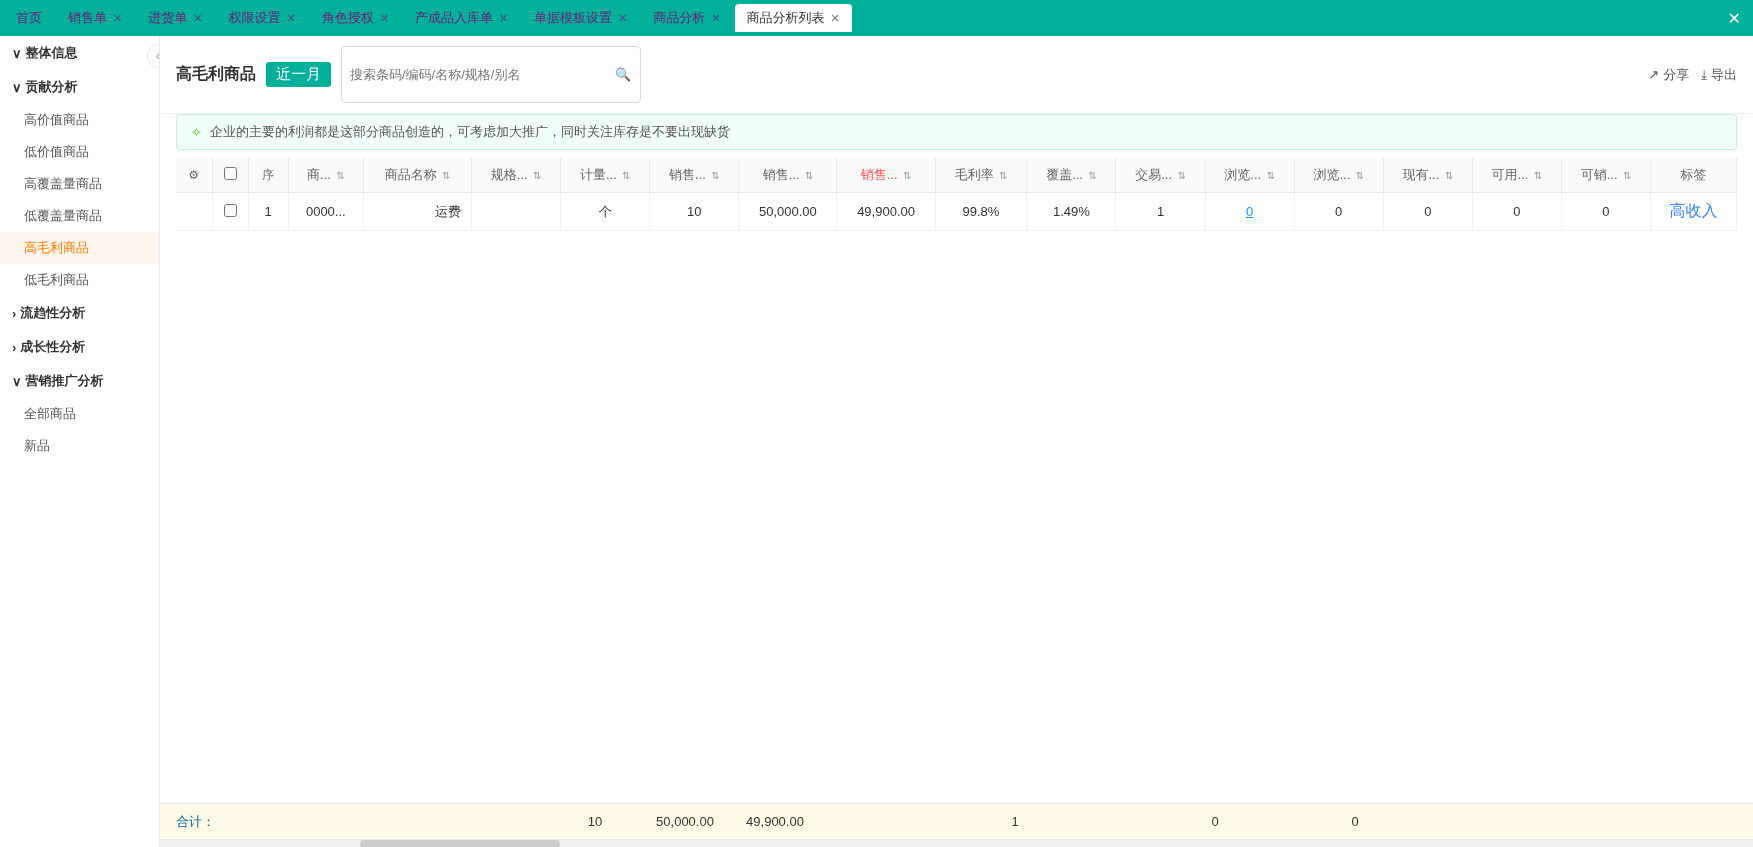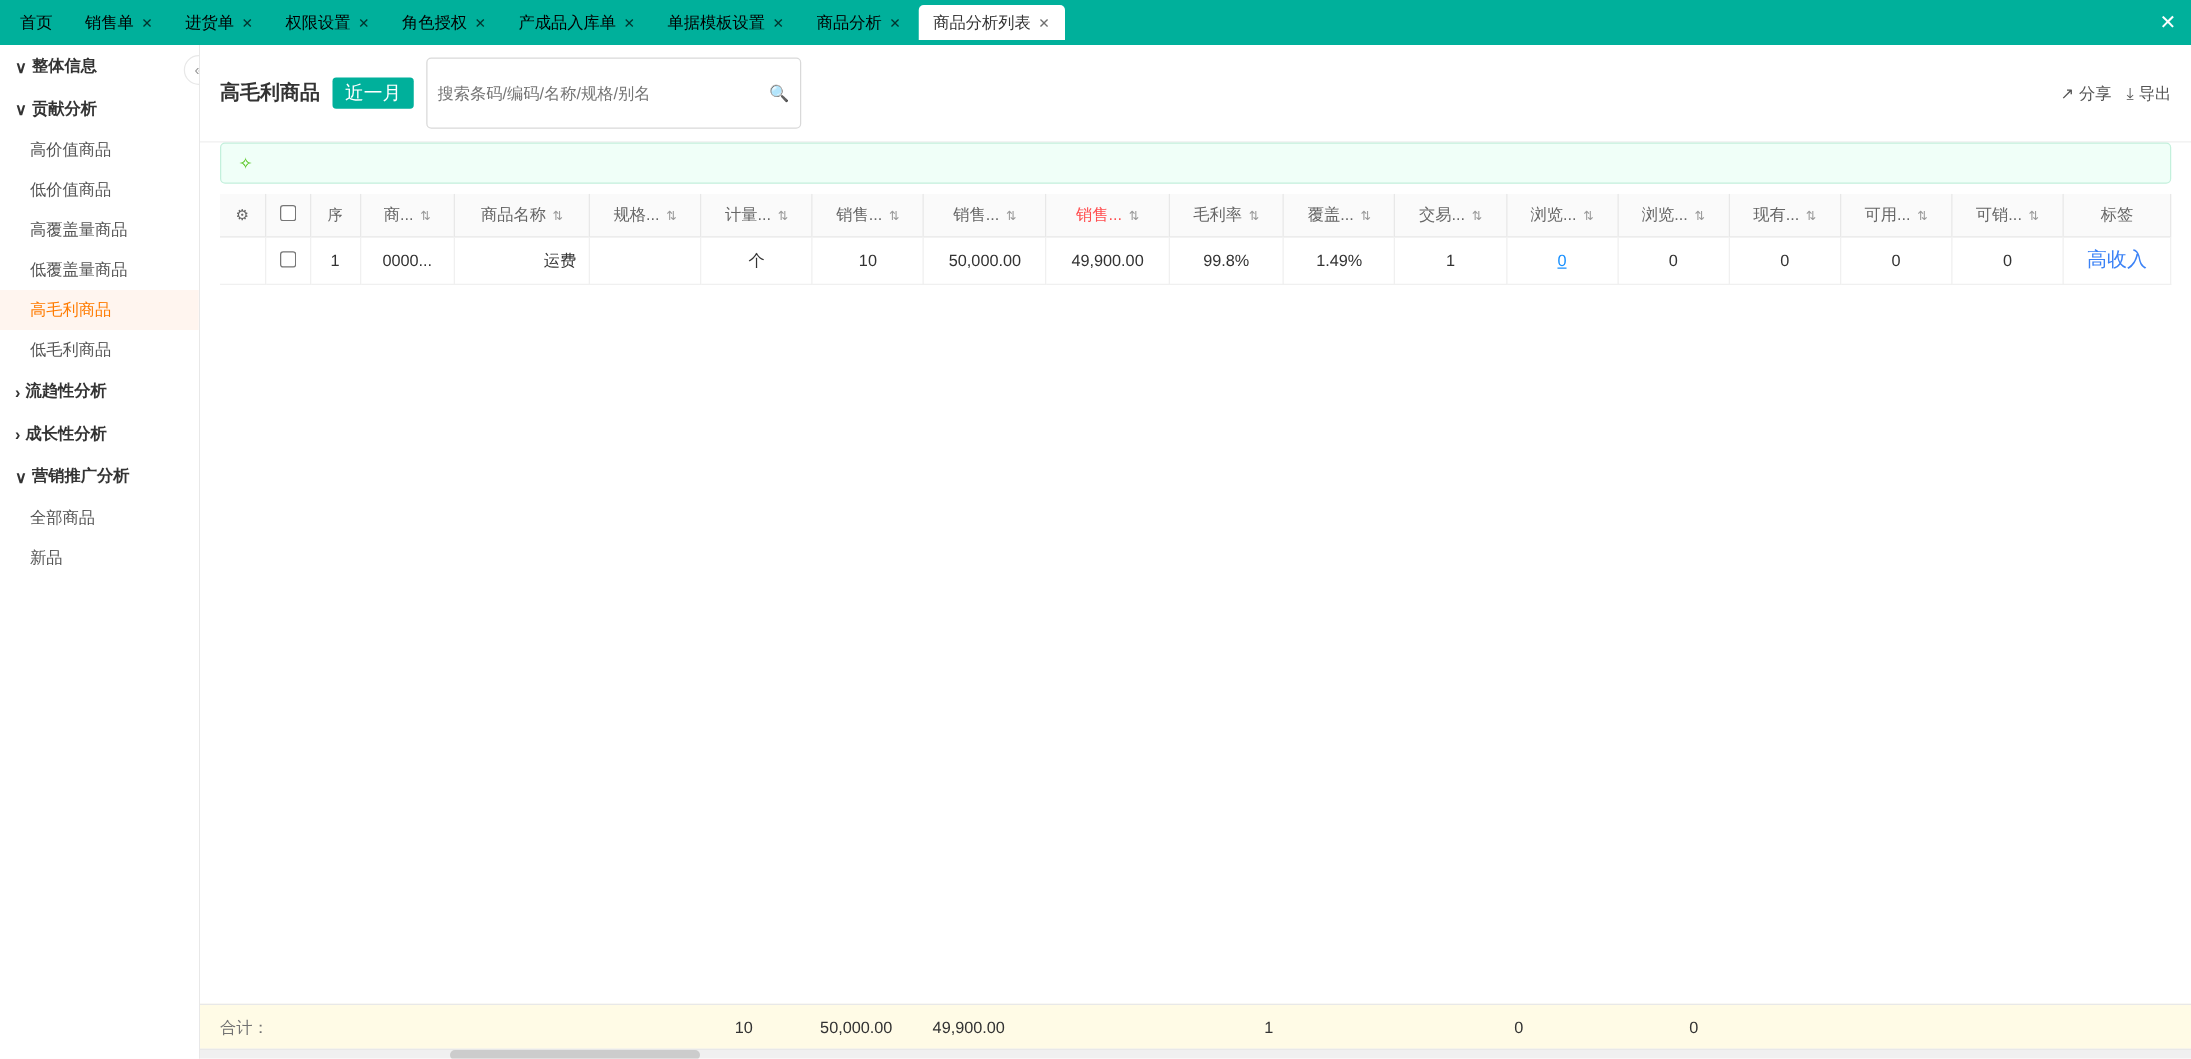--- a/index.html
+++ b/index.html
@@ -14,21 +14,21 @@
       padding: 0 4px;
       gap: 2px;
     }
     .tab-item {
       display: flex;
       align-items: center;
       padding: 0 12px;
       height: 28px;
       border-radius: 4px 4px 0 0;
       cursor: pointer;
-      color: #000000;
+      color: #701a75;
       white-space: nowrap;
       font-size: 13px;
       gap: 6px;
     }
     .tab-item.active { background: #fff; color: #333; }
     .tab-close { font-size: 11px; opacity: 0.7; cursor: pointer; }
     .tab-bar-spacer { flex: 1; }
     .tab-bar-close { color: #fff; font-size: 16px; cursor: pointer; padding: 0 8px; }
 
     
@@ -202,21 +202,21 @@
     .table-footer {
       border-top: 1px solid #e8e8e8;
       background: #fffbe6;
       padding: 8px 16px;
       display: flex;
       align-items: center;
       min-height: 36px;
       gap: 0;
     }
     .footer-label {
-      color: #737373;
+      color: #0369a1;
       font-size: 13px;
       padding-right: 20px;
     }
     .footer-values {
       display: flex;
       flex: 1;
       gap: 0;
     }
     .footer-cell {
       text-align: center;
@@ -362,20 +362,21 @@
         </div>
         <div class="action-btn">
           <span>⤓</span>
           <span>导出</span>
         </div>
       </div>
     </div>
 
     <div class="info-banner">
       <span style="color:#52c41a;">✧</span>
+      <span>企业的主要的利润都是这部分商品创造的，可考虑加大推广，同时关注库存是不要出现缺货</span>
     </div>
 
     <div class="table-wrapper">
       <table>
         <thead>
           <tr>
             <th class="col-settings">⚙</th>
             <th class="col-checkbox">
               <input type="checkbox" style="">
             </th>

